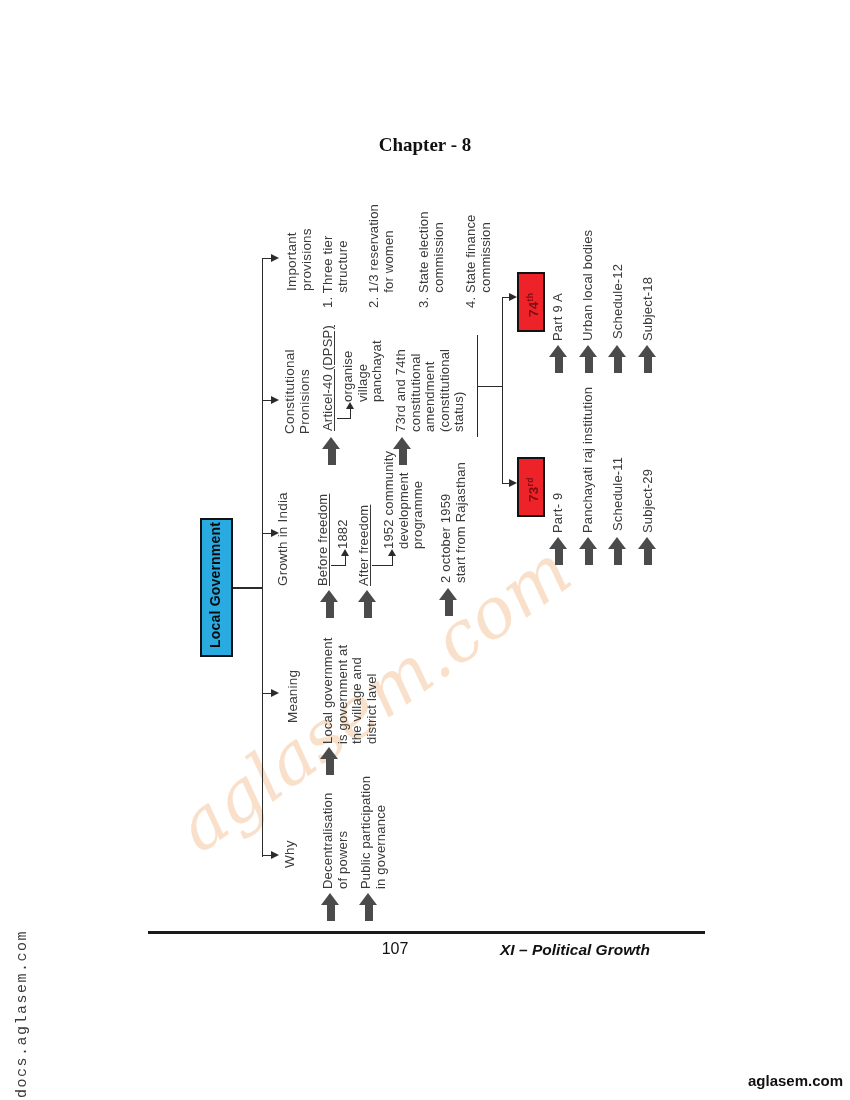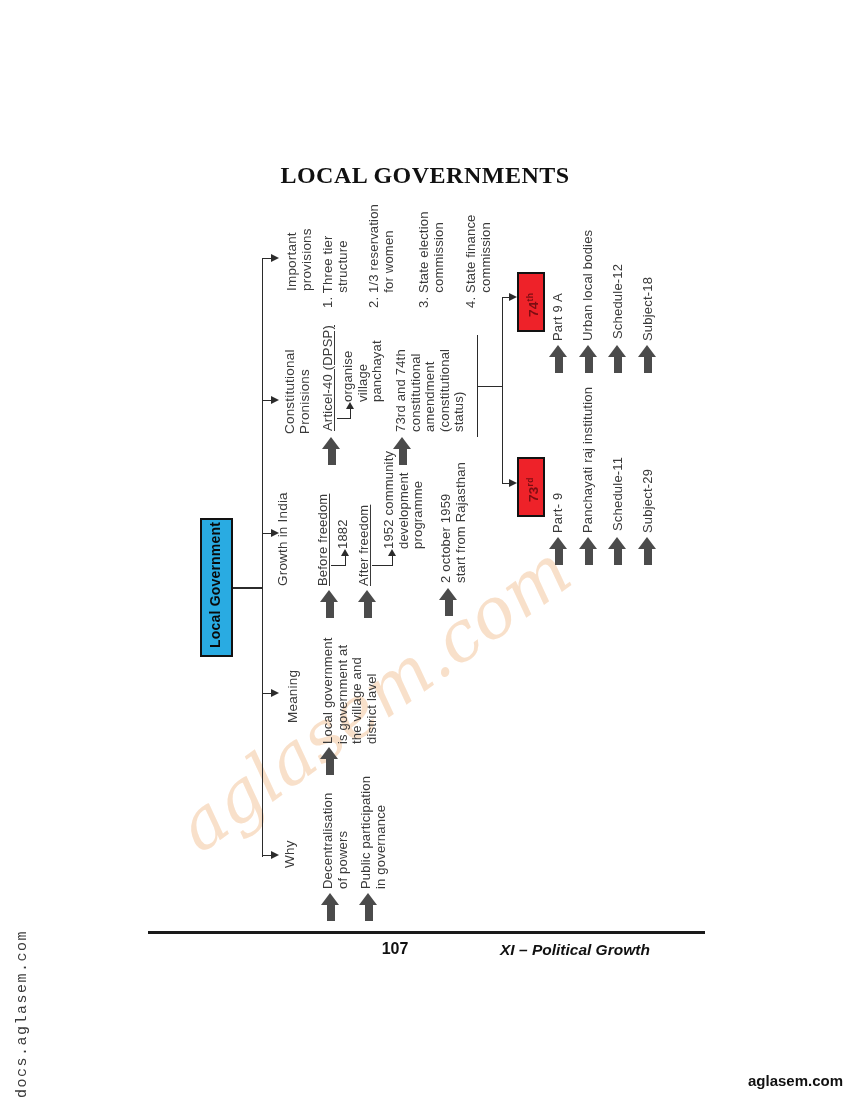--- a/index.html
+++ b/index.html
@@ -49,33 +49,33 @@
              background:var(--amendment_fill); border:2px solid var(--box_border); box-sizing:border-box; }
   .redlabel { font-weight:bold; font-size:13.5px; color:var(--amendment_text); letter-spacing:.3px; }
   .redlabel .sup { font-size:8.5px; vertical-align:4.5px; }
 
   .wm { position:absolute; left:162px; top:802px; transform:rotate(-36deg); transform-origin:0 0;
         font:italic 70px "DejaVu Serif", serif; color:var(--watermark); opacity:.5; white-space:pre; }
 
   .sideurl { font:15px "Liberation Mono", monospace; color:#3a3a3a; letter-spacing:1.5px; }
 
   .footrule { position:absolute; left:148px; top:931px; width:557px; height:3.4px; background:#1a1a1a; }
-  .pagenum  { left:345px; top:940px; width:100px; text-align:center; font-weight:bold; font-size:16px; }
+  .pagenum  { left:345px; top:940px; width:100px; text-align:center; font-weight:normal; font-size:16px; }
   .courselbl{ left:500px; top:941px; font-weight:bold; font-style:italic; font-size:15.5px; }
   .brand    { left:748px; top:1072px; font-weight:bold; font-size:15px; }
 </style>
 </head>
 <body>
 
 <div class="page">
 
   <div class="wm">aglasem.com</div>
   <div class="v sideurl" style="left:14px; top:1098px;">docs.aglasem.com</div>
 
-  <div class="h title2">LOCAL GOVERNMENTS</div>
+  <div class="h title1">Chapter - 8</div>
 
   <div class="rootbox"></div>
   <div class="v bold" style="left:208px; top:648px; font-size:14px; color:#0a0a0a;">Local Government</div>
 
   <div class="ln lnh" style="left:233px; top:587px; width:29px;"></div>
   <div class="ln lnv" style="left:261.5px; top:257.5px; height:599px;"></div>
 
   <div class="ln lnh" style="left:262px; top:257.5px; width:10px;"></div>
   <div class="tri-r" style="left:271px; top:253.5px;"></div>
 

